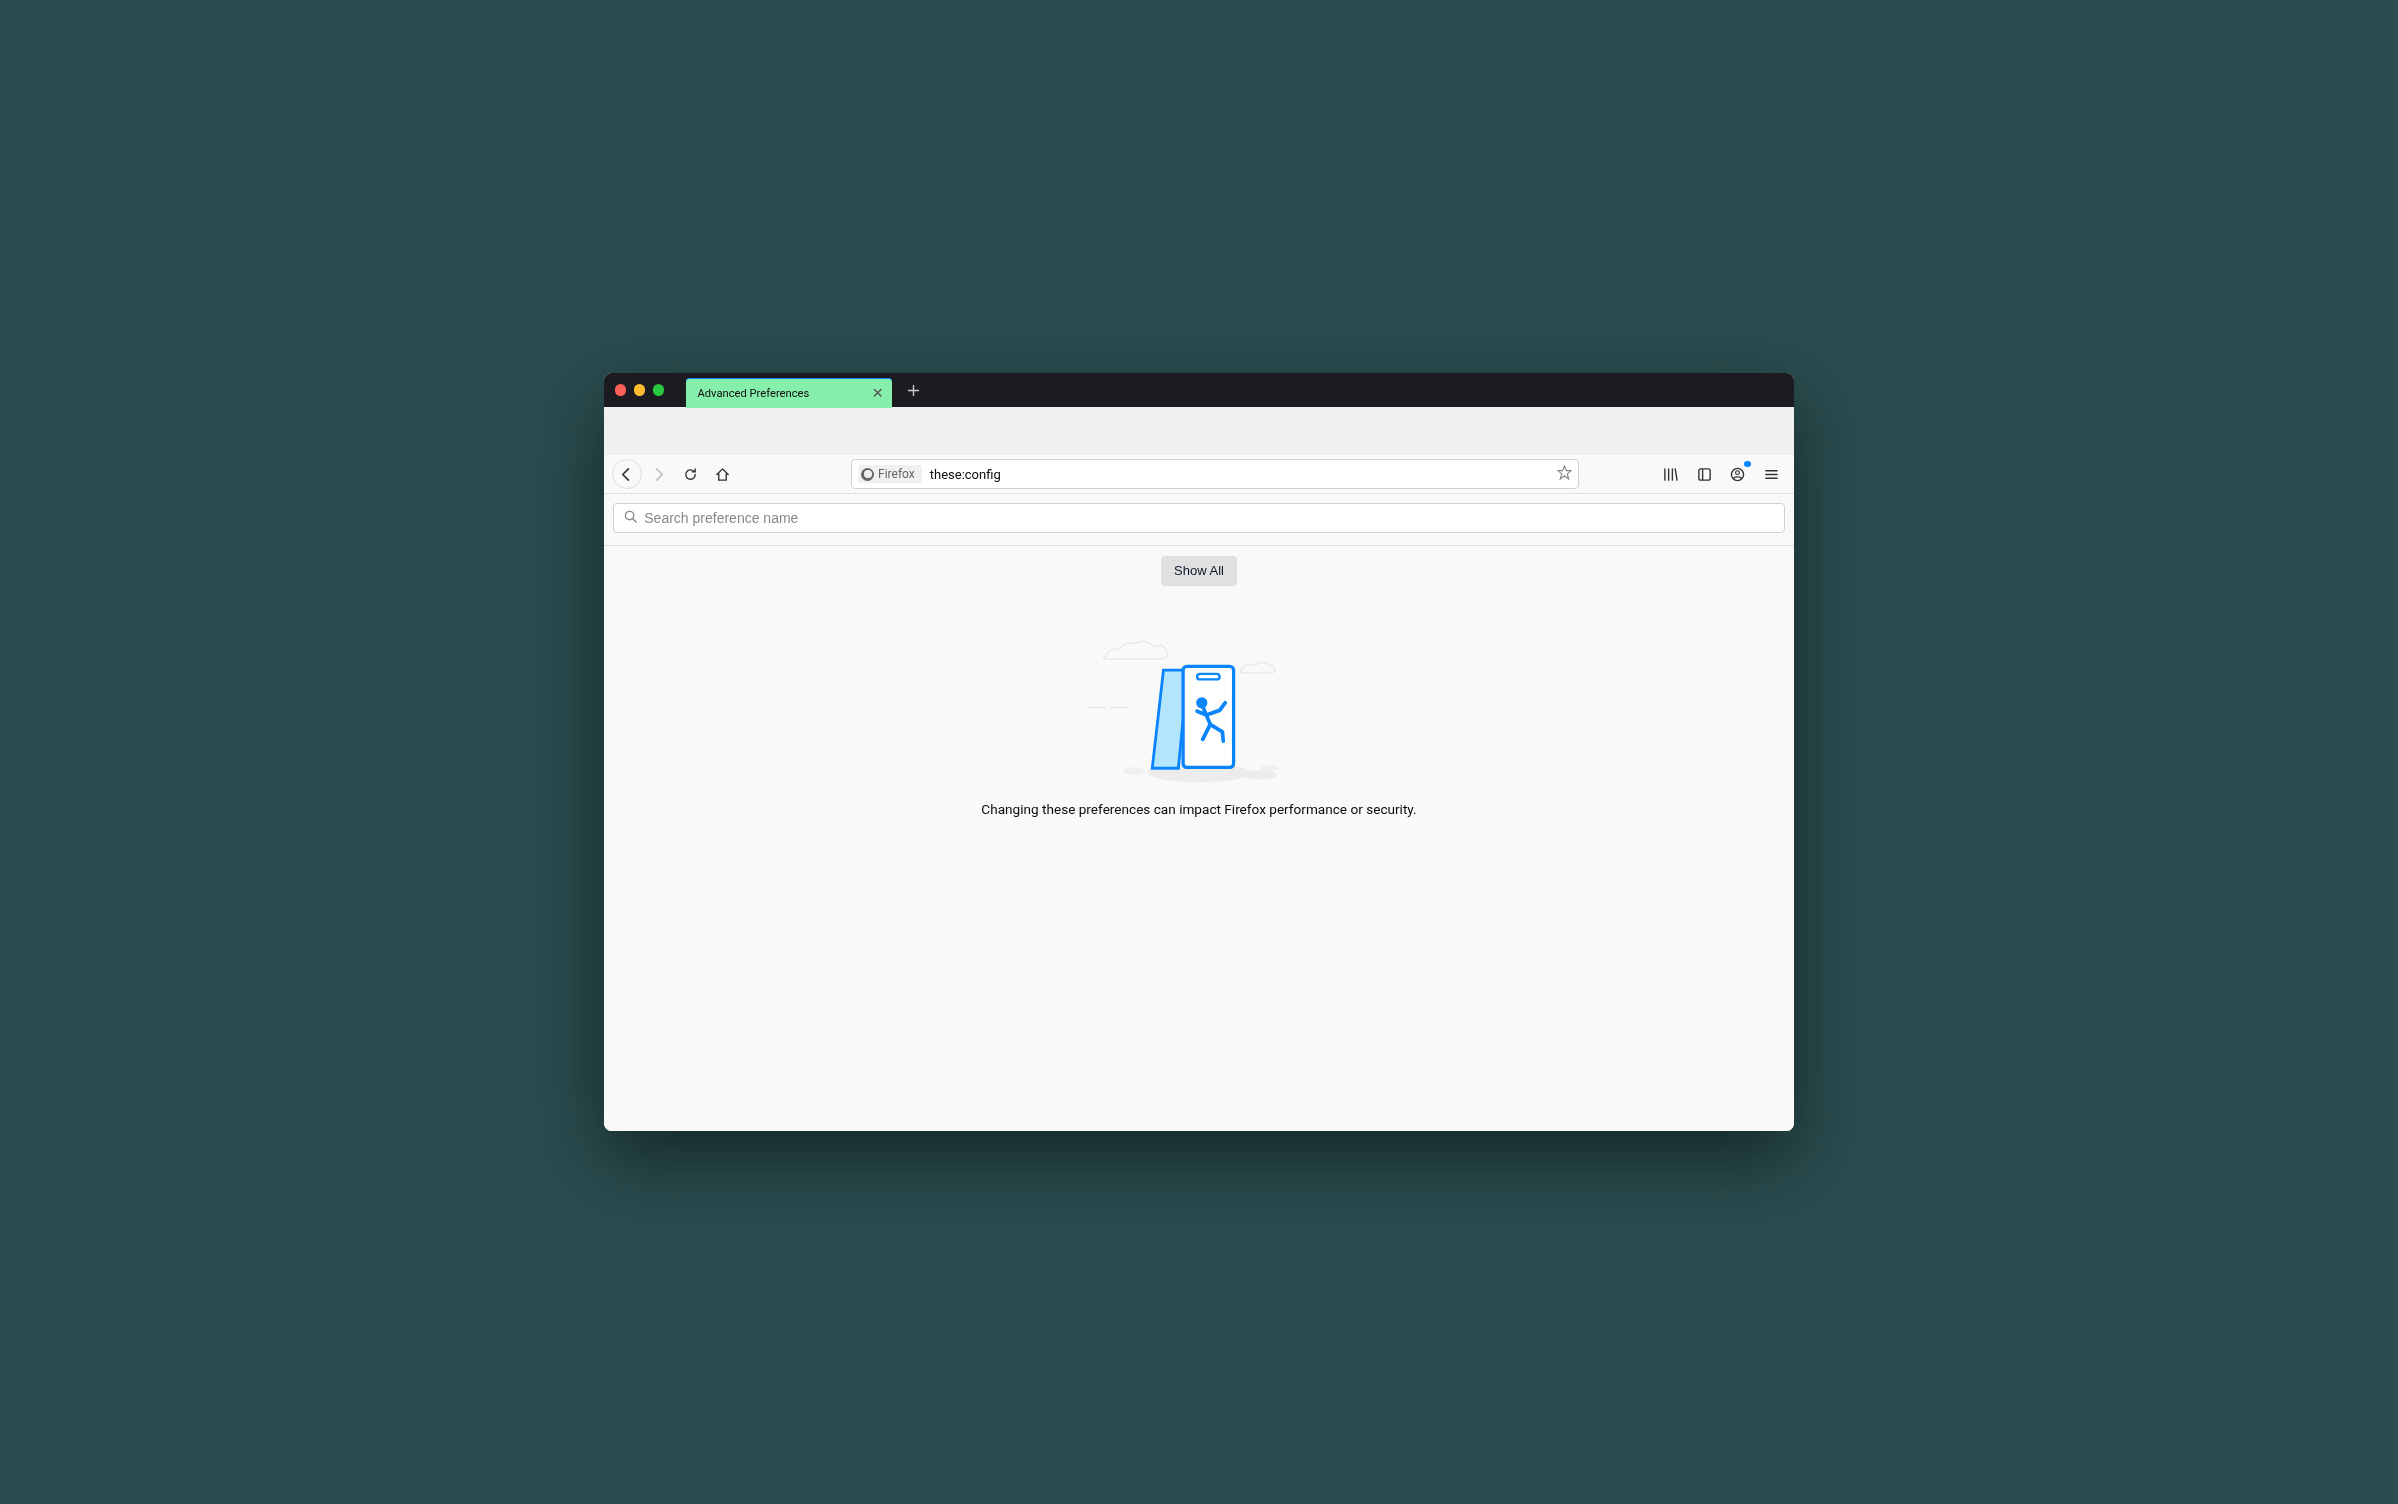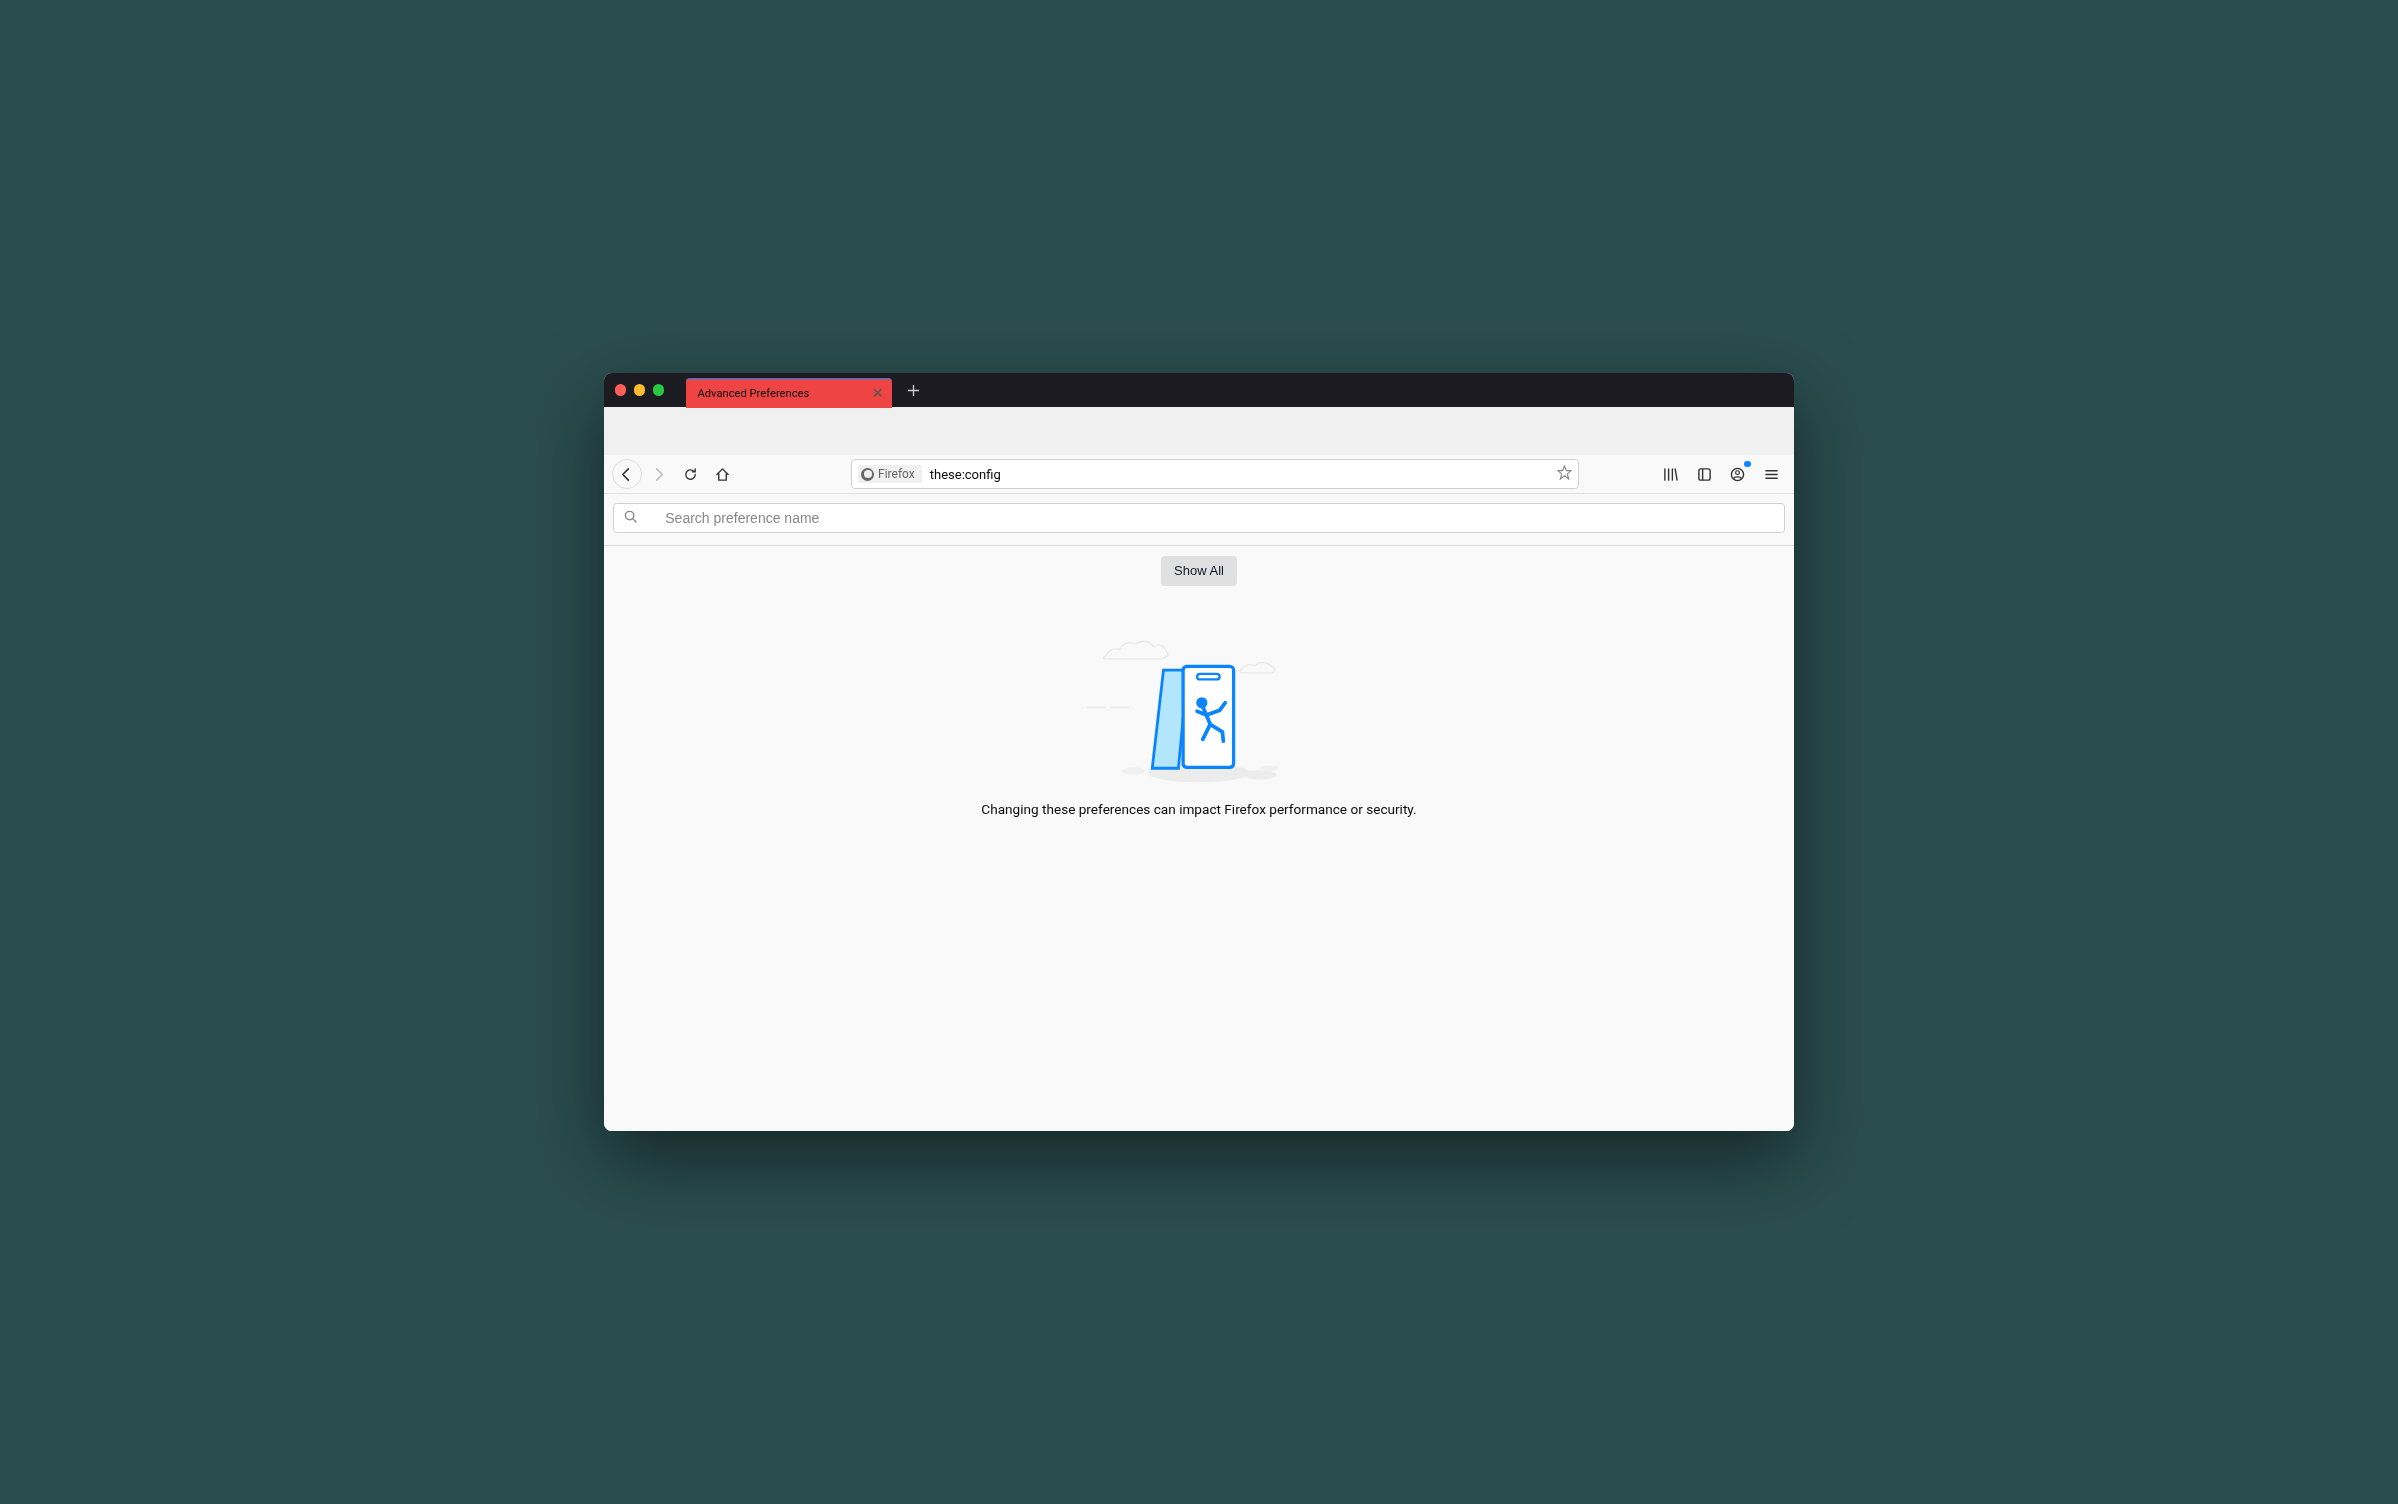--- a/index.html
+++ b/index.html
@@ -37,21 +37,21 @@
     }
     .traffic-light {
       width: 11.2px;
       height: 11.2px;
       border-radius: 50%;
     }
     .tl-close { background: #ff5f57; }
     .tl-min { background: #febc2e; }
     .tl-max { background: #28c840; }
     .tab {
-      background: #ef4444;
+      background: #86efac;
       height: 30px;
       padding: 0 7.5px 0 11.2px;
       display: flex;
       align-items: center;
       border-top-left-radius: 3.7px;
       border-top-right-radius: 3.7px;
       min-width: 206px;
       margin-top: 5px;
       border-top: 1.9px solid #0a84ff;
       justify-content: space-between;
@@ -177,21 +177,20 @@
       padding: 0 9.4px;
       gap: 7.5px;
     }
     .search-box input {
       flex: 1;
       border: none;
       outline: none;
       font-size: 14px;
       background: transparent;
       color: #333;
-      margin-left: 21px;
     }
     .search-box input::placeholder {
       color: #888;
     }
     .search-icon {
       color: #888;
     }
     .divider {
       height: 1.9px;
       background: #ddd;

